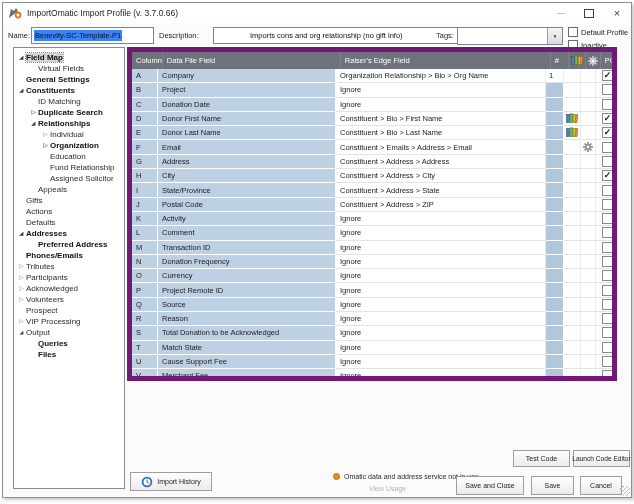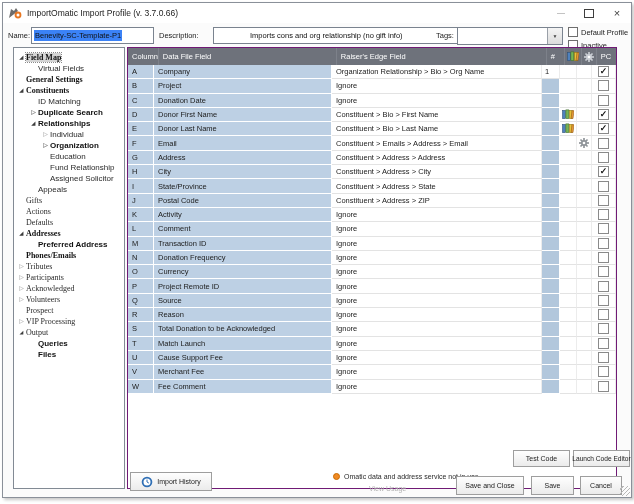--- a/index.html
+++ b/index.html
@@ -39,27 +39,27 @@
   .check.ia{left:565px;top:16px;}
   
   .tree{position:absolute;left:10px;top:44px;width:112px;height:442px;background:#fff;
         border:1px solid #828a94;padding-top:4px;box-sizing:border-box;overflow:hidden;}
   .tree-item{display:flex;align-items:center;height:11px;font-size:8px;color:#2a2a2a;
              white-space:nowrap;cursor:default;}
   .tree-item.bold{font-weight:bold;color:#111;}
   .tree-item .arrow{width:9px;flex:0 0 9px;text-align:center;line-height:11px;}
   .arrow.exp{font-size:5px;color:#3c3c3c;}
   .arrow.col{font-size:6px;color:#8a8a8a;}
-  .tree-item.lvl0{padding-left:3px;font-family:Liberation Serif, serif;}
+  .tree-item.lvl0{padding-left:3px;}
   .tree-item.lvl1{padding-left:15px;}
   .tree-item.lvl2{padding-left:27px;}
   .tree-item.selected .tlabel{background:#d4d4d4;outline:1px dotted #8a8a8a;}
   
-  .table{position:absolute;left:124px;top:44px;width:490px;height:442px;background:#fff;
-         border:1px solid #701a75;box-sizing:border-box;overflow:hidden;}
+  .table{position:absolute;left:124px;top:44px;width:490px;height:334px;background:#fff;
+         border:5px solid #701a75;box-sizing:border-box;overflow:hidden;}
   .thead{display:flex;height:17px;background:#6e727b;color:#fff;}
   .thead .c{display:flex;align-items:center;font-size:7.5px;padding-left:4px;box-sizing:border-box;
             border-right:1px solid #7d818a;}
   .trow{display:flex;height:14.3px;box-sizing:border-box;}
   .trow .c{box-sizing:border-box;display:flex;align-items:center;font-size:7.5px;color:#1c1c1c;
            overflow:hidden;white-space:nowrap;}
   .c-letter{flex:0 0 26px;}
   .c-field{flex:0 0 178px;}
   .c-re{flex:0 0 210px;}
   .c-num{flex:0 0 18px;}
@@ -526,21 +526,21 @@
             <div class="c c-re">Ignore</div>
             <div class="c c-num"></div>
             <div class="c c-dict"></div>
             <div class="c c-gear"></div>
             <div class="c c-pc">
               <span class="cb"></span>
             </div>
           </div>
           <div class="trow">
             <div class="c c-letter">T</div>
-            <div class="c c-field">Match Launch</div>
+            <div class="c c-field">Match State</div>
             <div class="c c-re">Ignore</div>
             <div class="c c-num"></div>
             <div class="c c-dict"></div>
             <div class="c c-gear"></div>
             <div class="c c-pc">
               <span class="cb"></span>
             </div>
           </div>
           <div class="trow">
             <div class="c c-letter">U</div>

